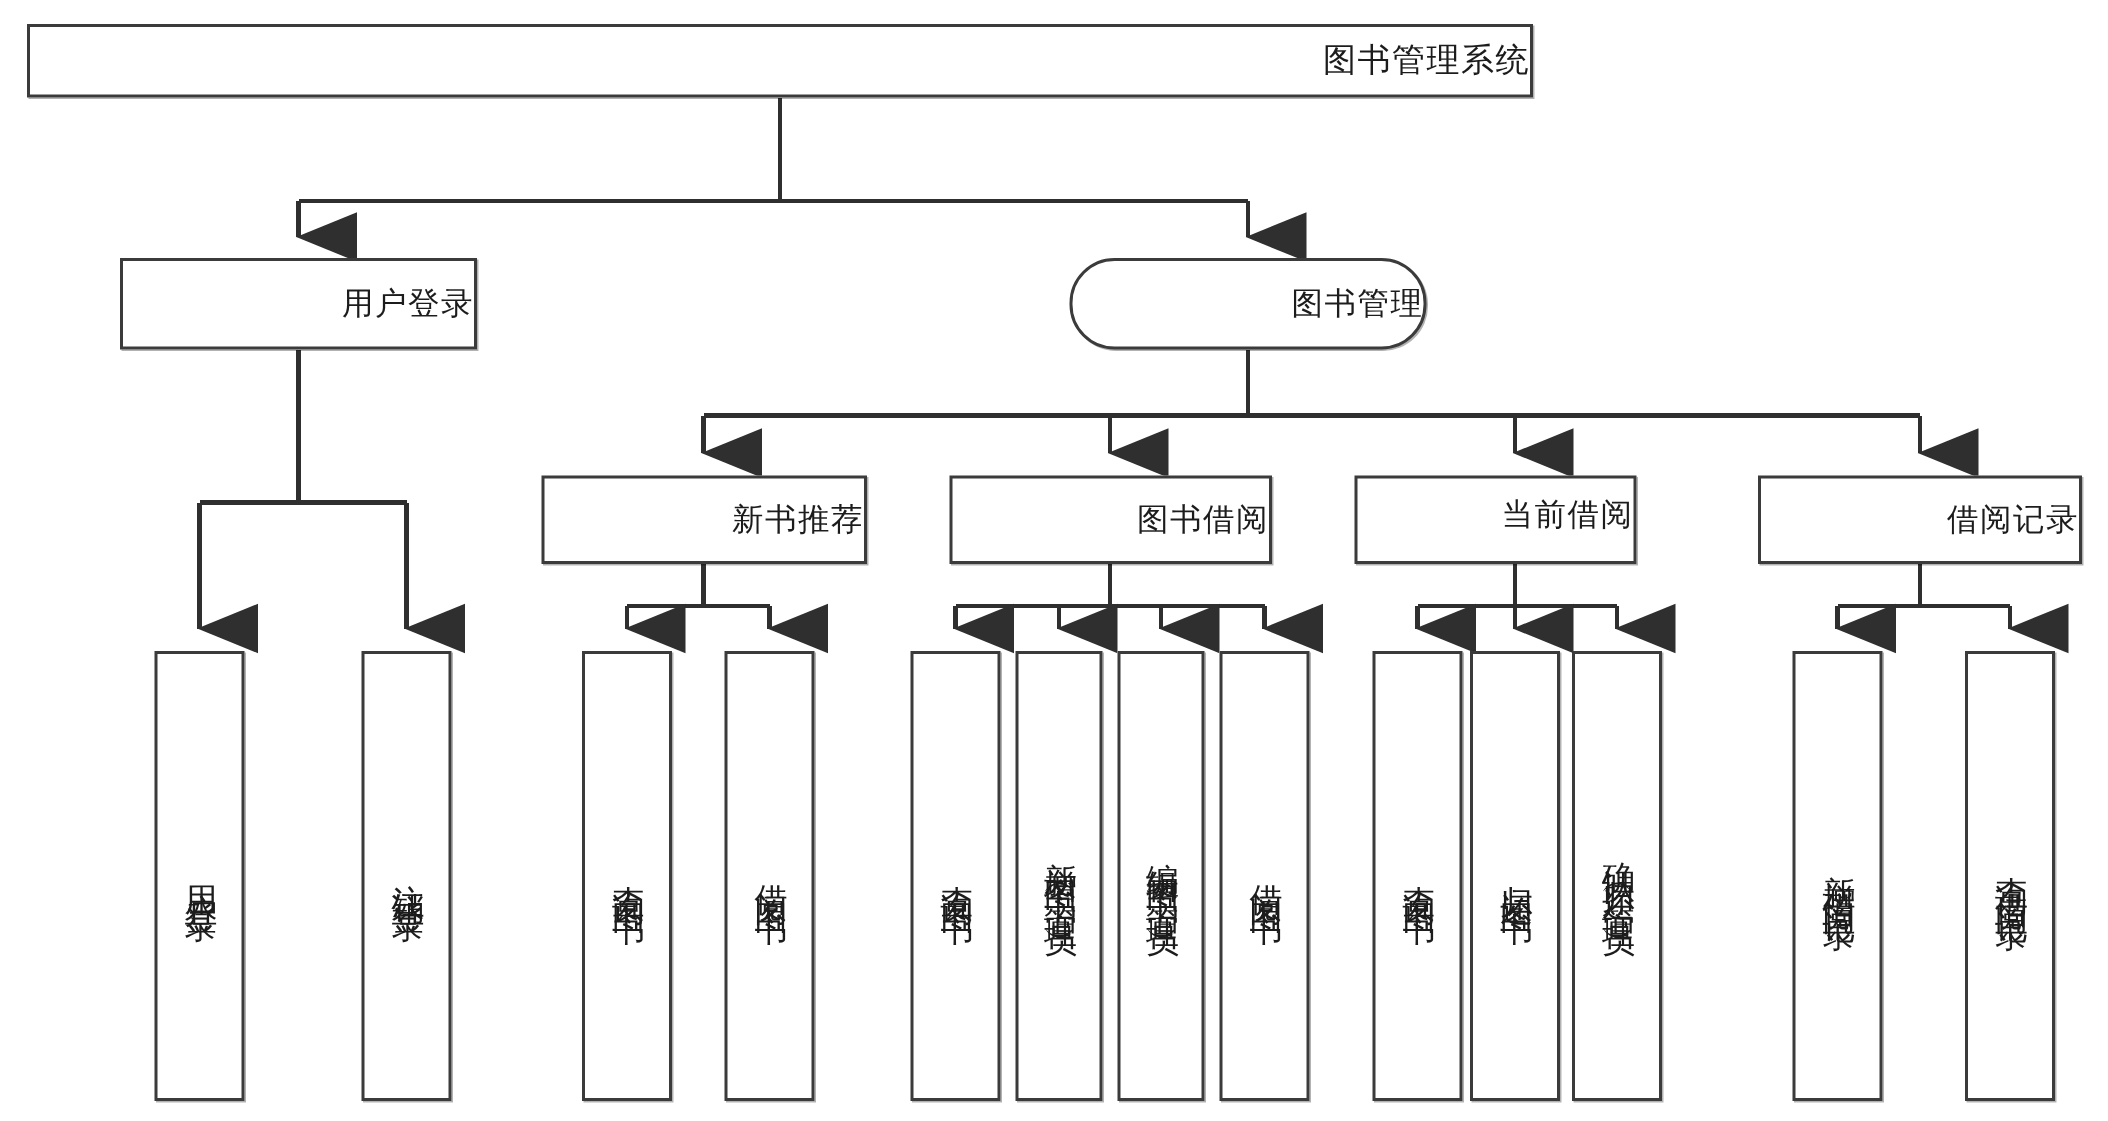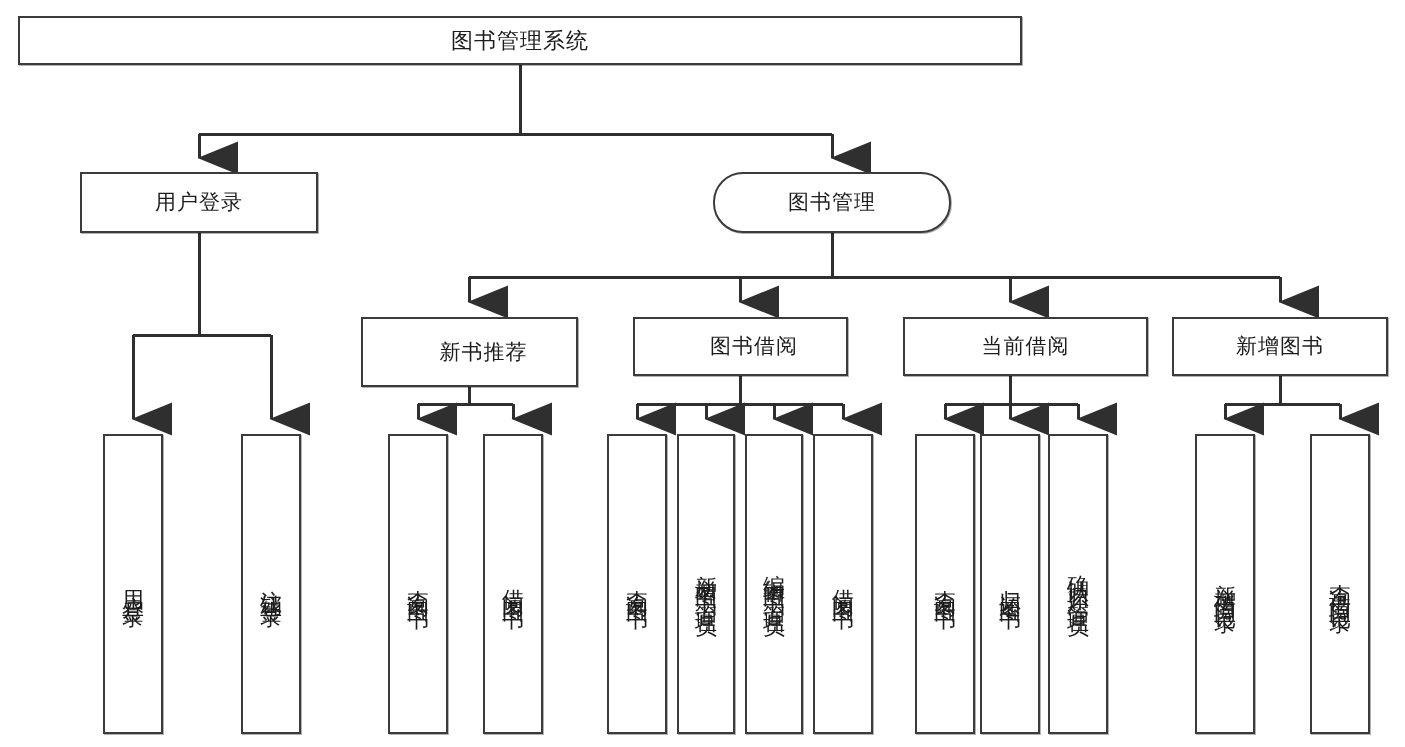--- a/index.html
+++ b/index.html
@@ -22,21 +22,21 @@
     height:747px;
     pointer-events:none;
   }
   .node{
     position:absolute;
     box-sizing:border-box;
     background:#ffffff;
     border:2px solid #3b3b3b;
     display:flex;
     align-items:center;
-    justify-content:center;
+    justify-content:flex-end;
     text-align:center;
     z-index:2;
     box-shadow:1px 1px 0 rgba(0,0,0,0.30);
   }
   .node .label{
     font-size:21px;
     line-height:1.25;
     letter-spacing:1px;
     color:#1c1c1c;
     white-space:pre;
@@ -126,31 +126,31 @@
     <span class="label">图书管理系统</span>
   </div>
 
   <div class="node" style="left:80px; top:172px; width:238px; height:61px;">
     <span class="label">用户登录</span>
   </div>
   <div class="node" style="left:713px; top:172px; width:238px; height:61px;border-radius:30px;">
     <span class="label">图书管理</span>
   </div>
 
-  <div class="node" style="left:361px; top:317px; width:217px; height:70px;padding-left:28px;">
+  <div class="node" style="left:361px; top:317px; width:217px; height:59px;padding-left:28px;">
     <span class="label">新书推荐</span>
   </div>
   <div class="node" style="left:633px; top:317px; width:215px; height:59px;padding-left:27px;">
     <span class="label">图书借阅</span>
   </div>
-  <div class="node" style="left:903px; top:317px; width:245px; height:59px;">
+  <div class="node" style="left:903px; top:317px; width:188px; height:59px;font-family:Liberation Mono, monospace;">
     <span class="label">当前借阅</span>
   </div>
   <div class="node" style="left:1172px; top:317px; width:216px; height:59px;">
-    <span class="label">新增图书</span>
+    <span class="label">借阅记录</span>
   </div>
 
   <div class="node vertical" style="left:103px; top:434px; width:60px; height:300px;">
     <span class="label">用户登录</span>
   </div>
   <div class="node vertical" style="left:241px; top:434px; width:60px; height:300px;">
     <span class="label">注销登录</span>
   </div>
 
   <div class="node vertical" style="left:388px; top:434px; width:60px; height:300px;">

